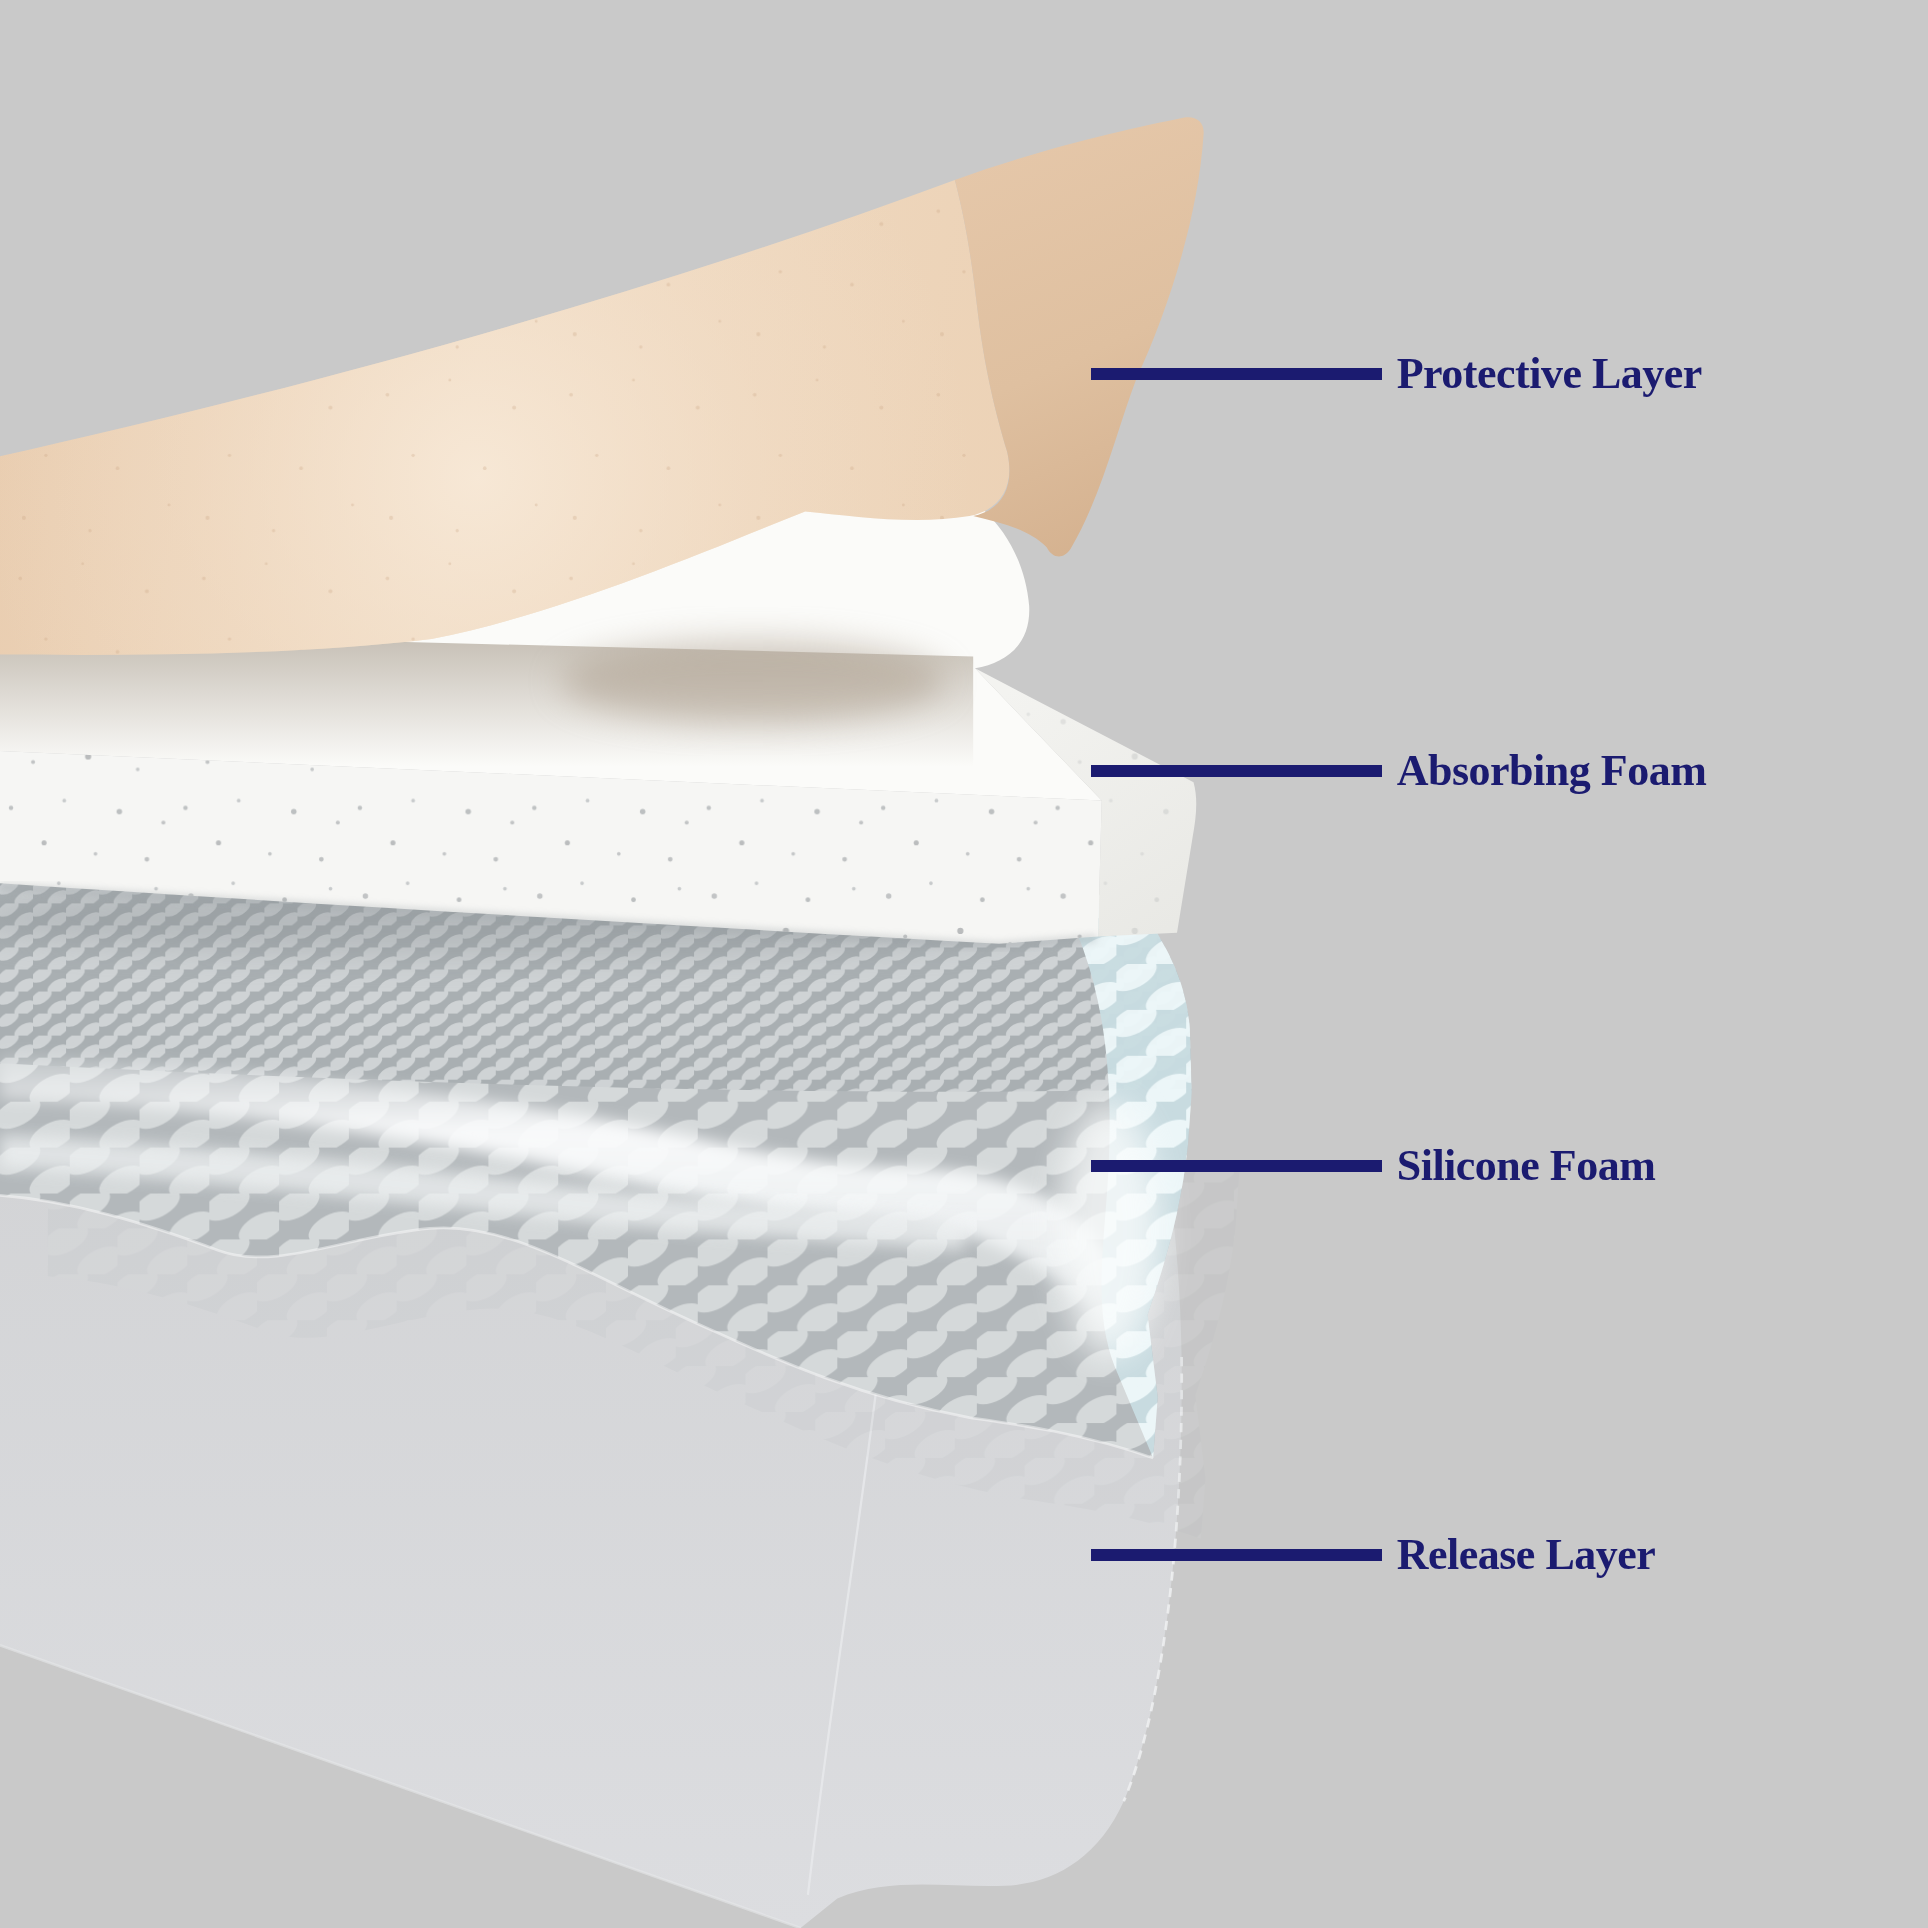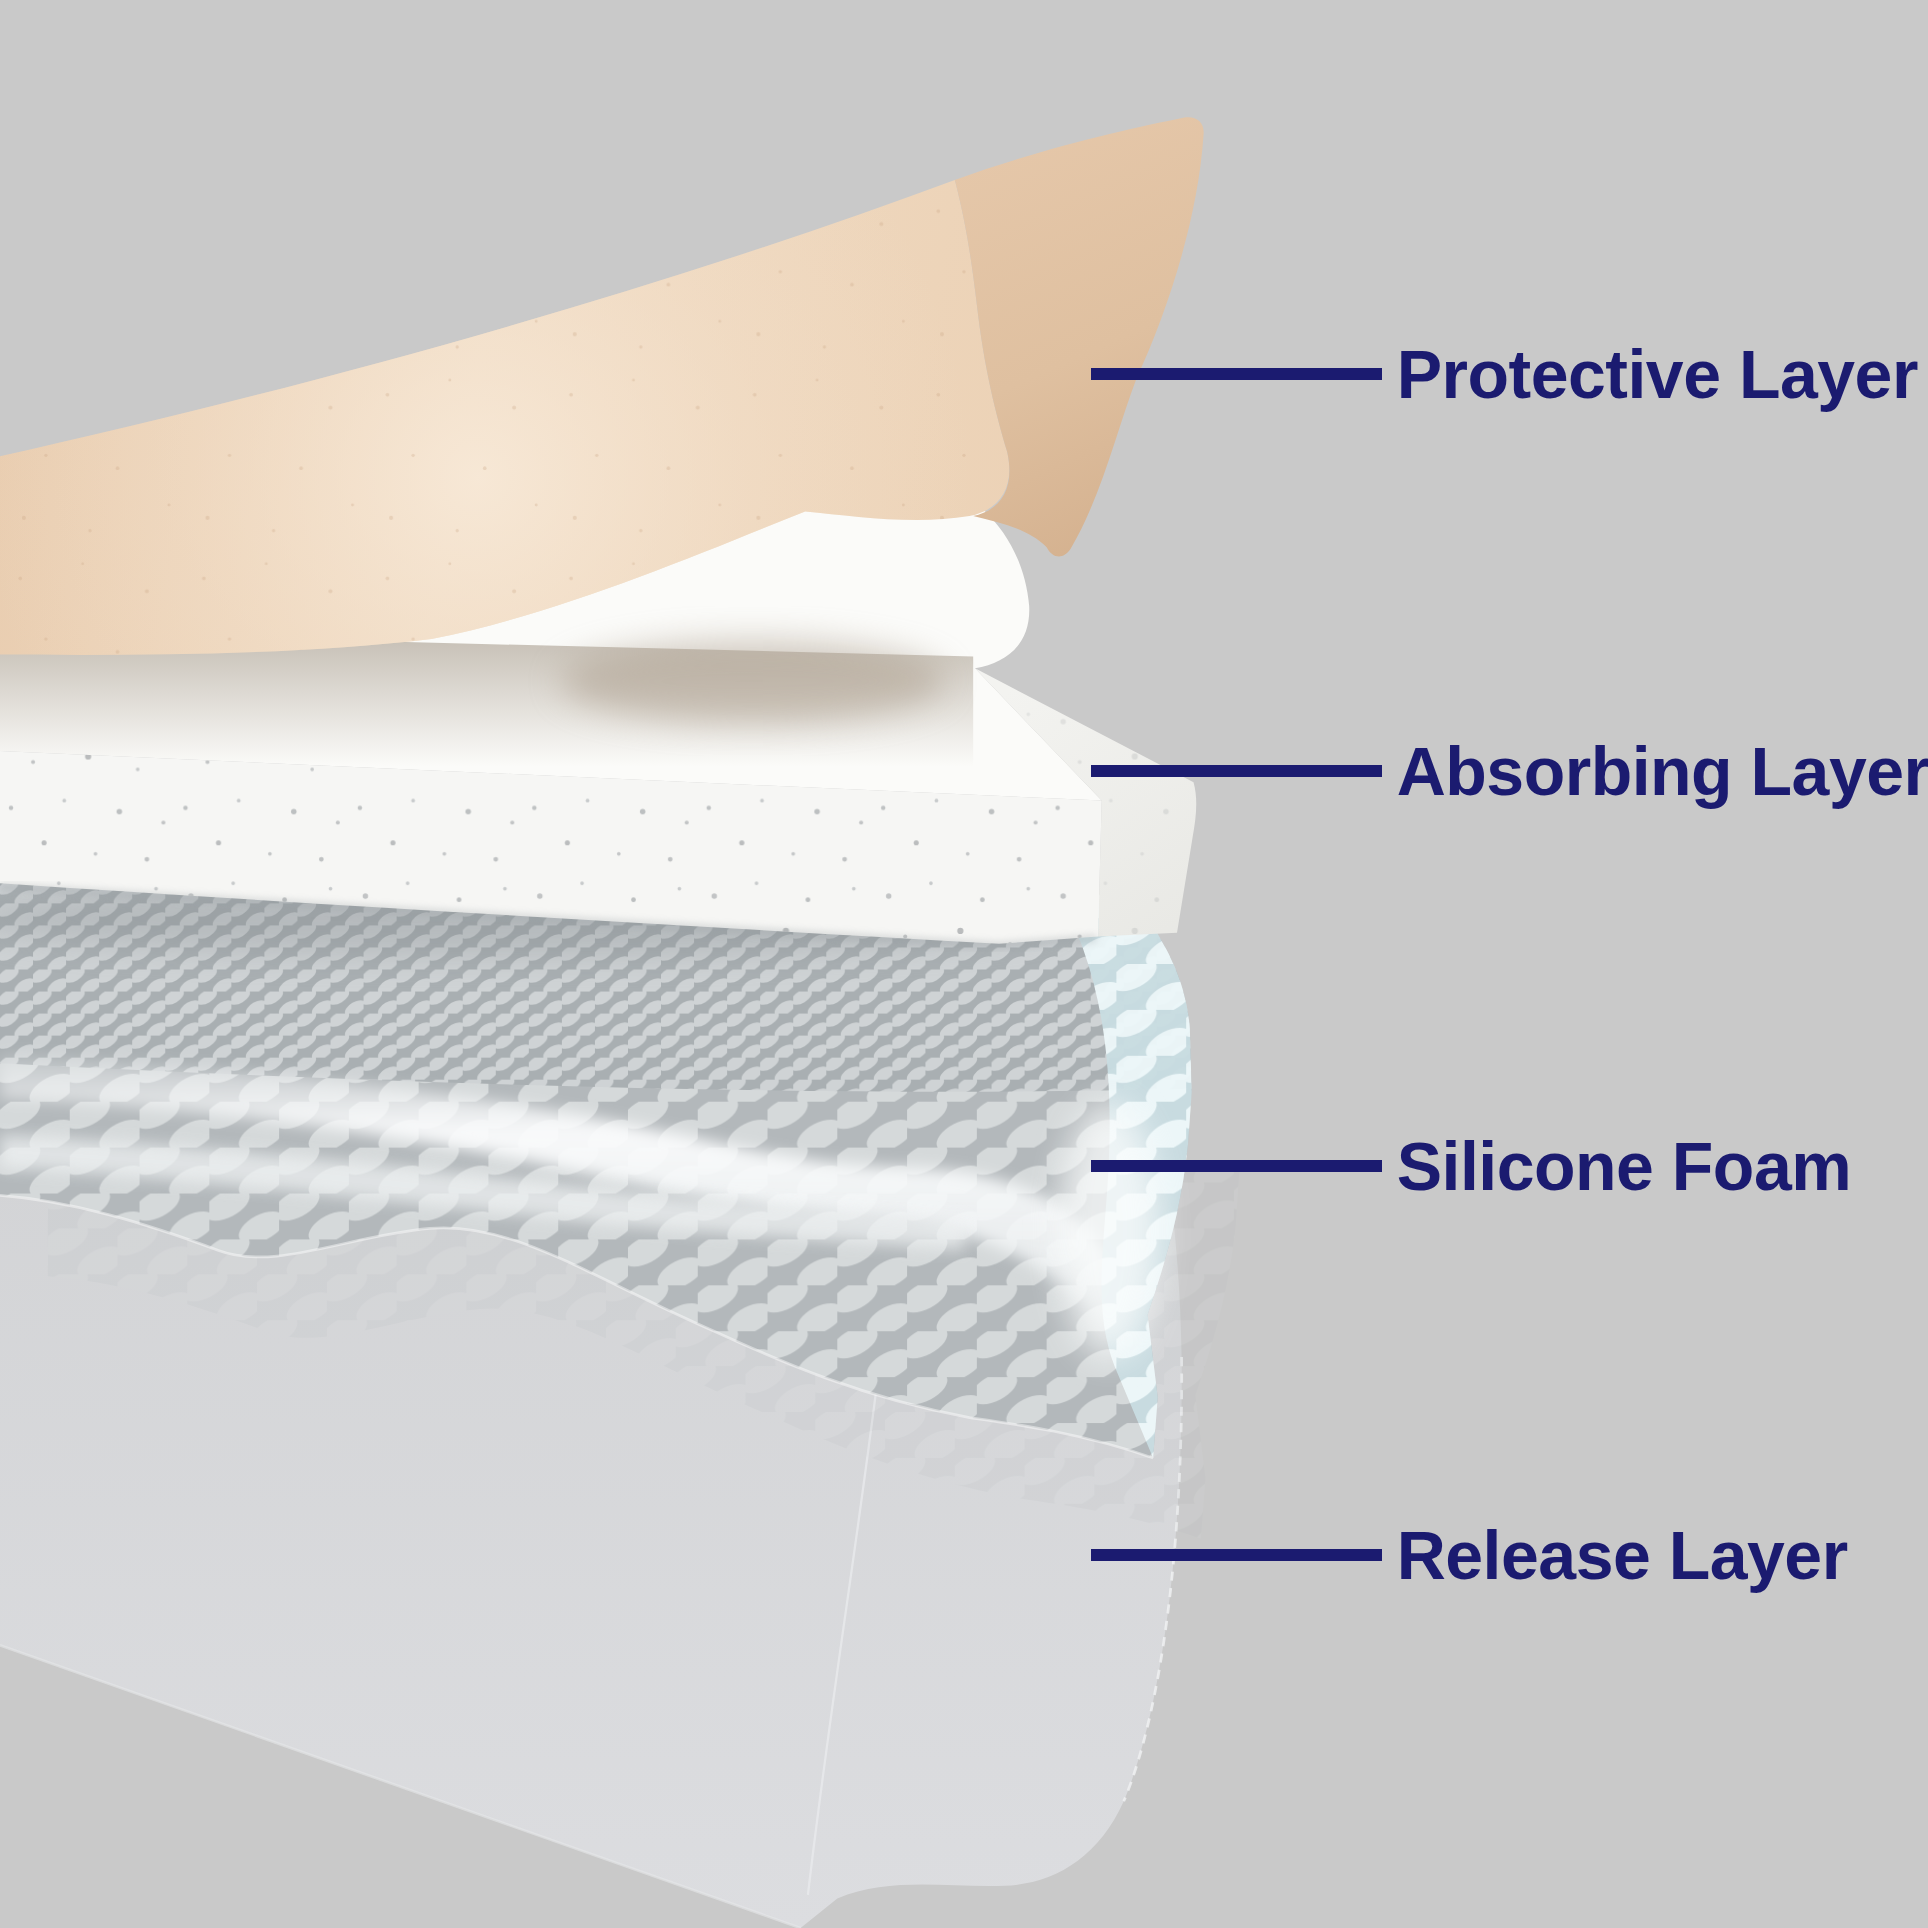--- a/index.html
+++ b/index.html
@@ -23,25 +23,26 @@
     gap:14.7px;
     transform:translateY(-50%);
   }
   .callout .line{
     width:291px;height:12px;
     background:var(--accent);
     flex:0 0 auto;
   }
   .callout .text{
     font-weight:700;
-    font-size:68px;
+    font-size:44px;
     line-height:1;
     letter-spacing:-0.5px;
     color:var(--accent);
     white-space:nowrap;
+    font-family:Liberation Serif, serif;
   }
   .c0{top:374px}
   .c1{top:771px}
   .c2{top:1166px}
   .c3{top:1555px}
 </style>
 </head>
 <body>
 
 <div class="canvas">
@@ -210,21 +211,21 @@
                C1058,282 1052,242 1040,196 Z" fill="url(#gFold)"></path>
     </g>
   </svg>
 
   <div class="callout c0">
     <span class="line"></span>
     <span class="text">Protective Layer</span>
   </div>
   <div class="callout c1">
     <span class="line"></span>
-    <span class="text">Absorbing Layer</span>
+    <span class="text">Absorbing Foam</span>
   </div>
   <div class="callout c2">
     <span class="line"></span>
     <span class="text">Silicone Foam</span>
   </div>
   <div class="callout c3">
     <span class="line"></span>
     <span class="text">Release Layer</span>
   </div>
 

